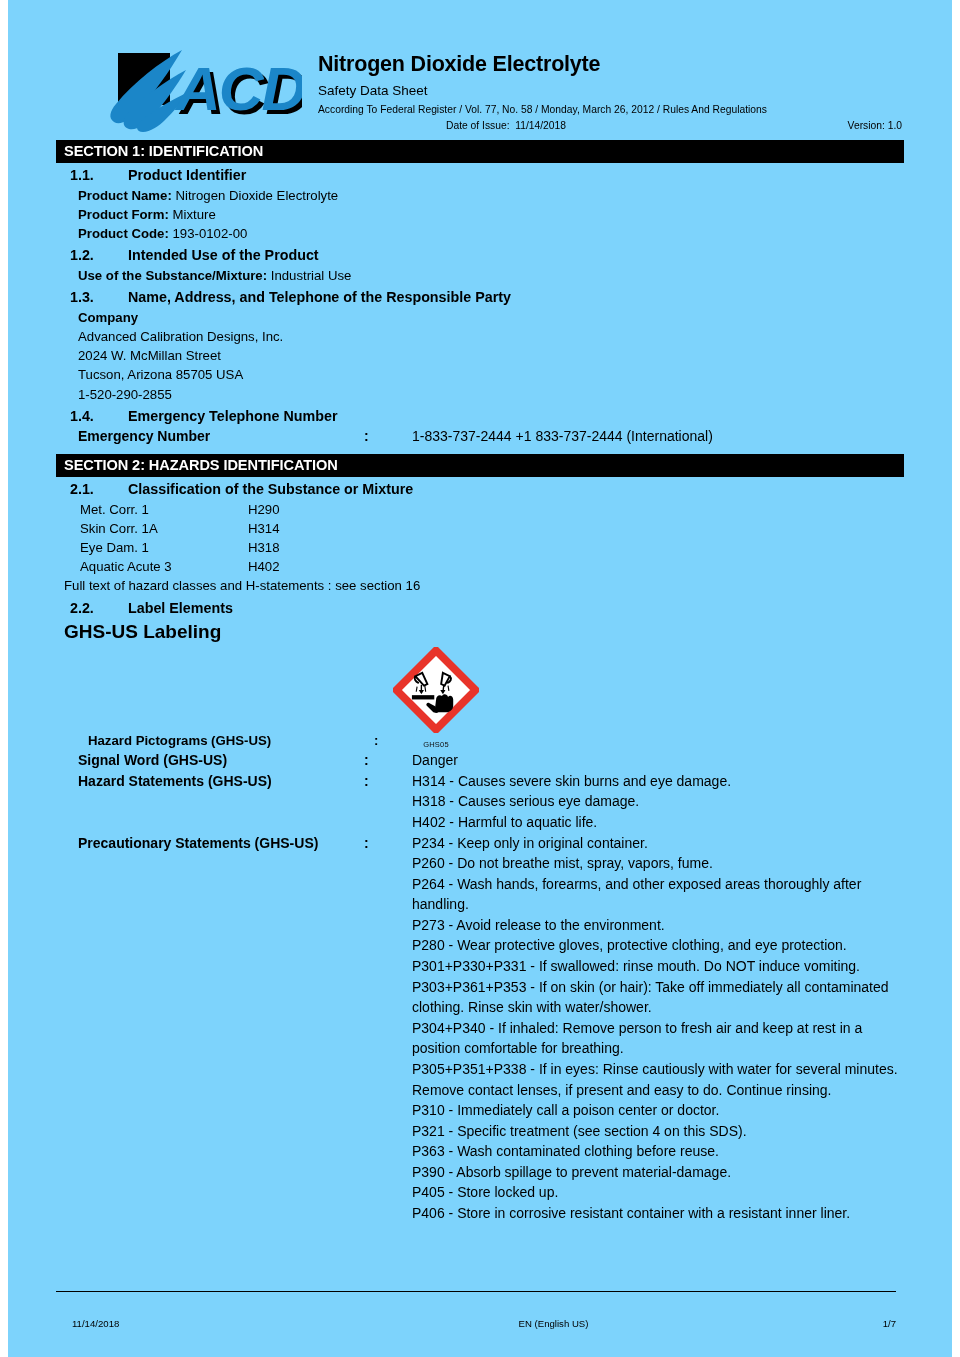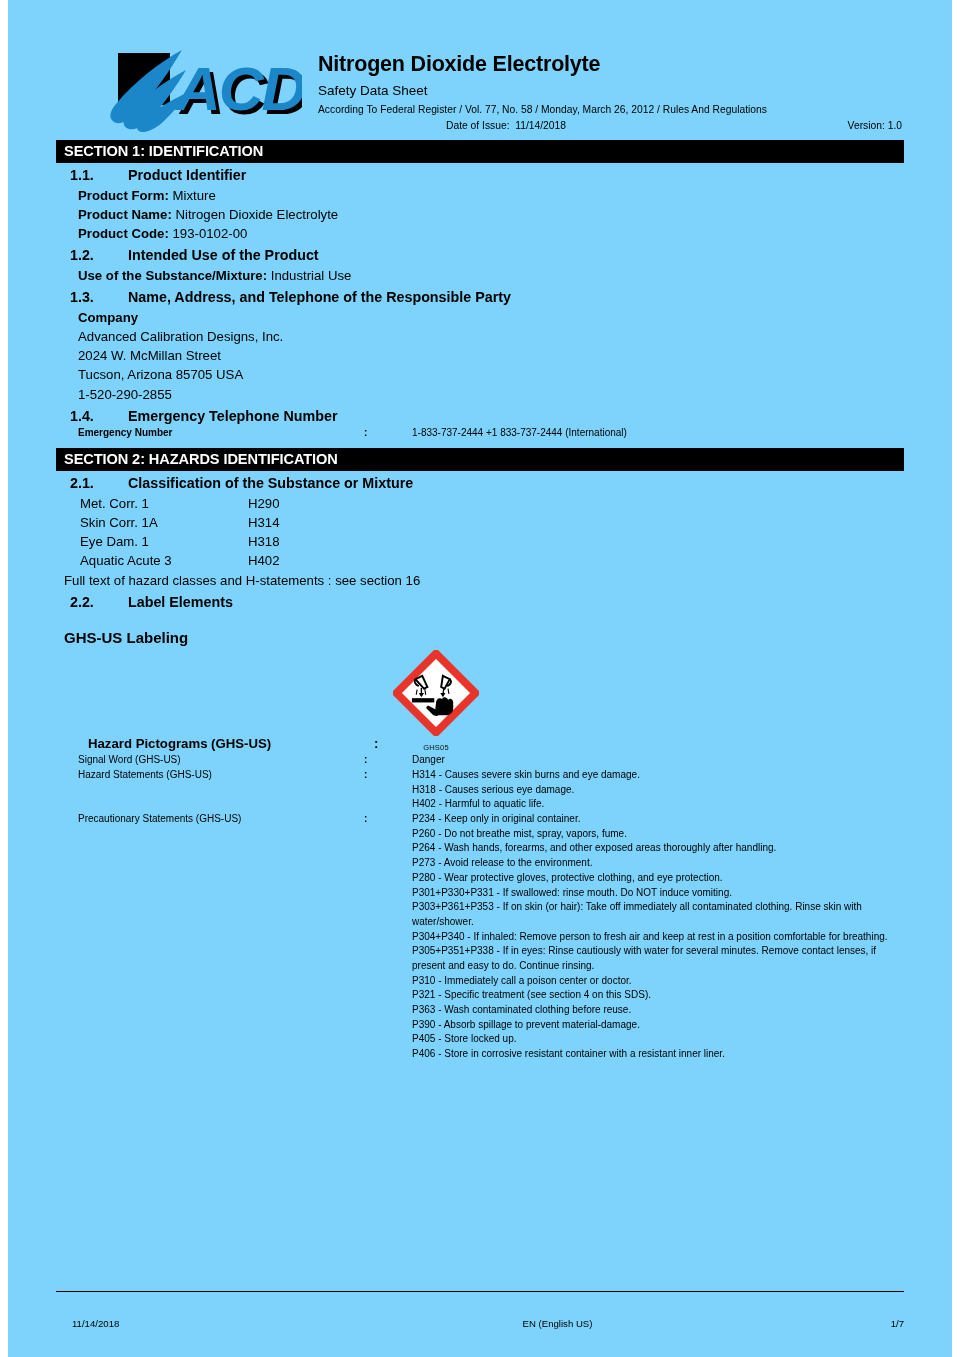--- a/index.html
+++ b/index.html
@@ -119,48 +119,47 @@
     line-height: 1.45;
     margin-left: 8px;
   }
   .bold-label {
     font-size: 13.2px;
     font-weight: bold;
     line-height: 1.45;
     margin-left: 22px;
   }
   .ghs-head {
-    font-size: 15px;
+    font-size: 19px;
     font-weight: bold;
     line-height: 1.5;
     margin-left: 8px;
-    margin-top: 15px;
   }
 
   
   .class-row {
     display: flex;
     font-size: 13.2px;
     line-height: 1.45;
     margin-left: 24px;
   }
   .class-row .cls { width: 168px; flex: 0 0 168px; }
 
   
   .kv {
     display: flex;
     align-items: flex-start;
-    font-size: 10px;
+    font-size: 14px;
     line-height: 1.47;
     margin-left: 22px;
   }
   .kv .k {
     width: 286px;
     flex: 0 0 286px;
-    font-weight: normal;
+    font-weight: bold;
     padding-right: 6px;
     box-sizing: border-box;
   }
   .kv .c {
     width: 16px;
     flex: 0 0 16px;
     font-weight: bold;
   }
   .kv .v {
     flex: 1 1 auto;
@@ -201,21 +200,21 @@
     font-size: 7.5px;
     color: #111;
     margin-top: 1px;
     letter-spacing: 0.2px;
   }
 
   
   .doc-footer {
     position: absolute;
     left: 48px;
-    right: 48px;
+    right: 56px;
     bottom: 28px;
     border-top: 1.4px solid #000;
     padding-top: 6px;
     display: flex;
     align-items: baseline;
     font-size: 9.6px;
   }
   .doc-footer .f-date { flex: 0 0 auto; padding-left: 16px; }
   .doc-footer .f-lang { flex: 1 1 auto; text-align: center; padding-left: 105px; margin-top: 20px; }
   .doc-footer .f-page { flex: 0 0 auto; }
@@ -259,26 +258,26 @@
   <div class="section-bar">SECTION 1: IDENTIFICATION</div>
 
   <div class="content">
 
     <div class="sub-head">
       <span class="num">1.1.</span>
       <span class="txt">Product Identifier</span>
     </div>
 
     <div class="line">
+      <b>Product Name:</b>
+      <span>Nitrogen Dioxide Electrolyte</span>
+    </div>
+    <div class="line">
       <b>Product Form:</b>
       <span>Mixture</span>
-    </div>
-    <div class="line">
-      <b>Product Name:</b>
-      <span>Nitrogen Dioxide Electrolyte</span>
     </div>
     <div class="line">
       <b>Product Code:</b>
       <span>193-0102-00</span>
     </div>
 
     <div class="sub-head">
       <span class="num">1.2.</span>
       <span class="txt">Intended Use of the Product</span>
     </div>

